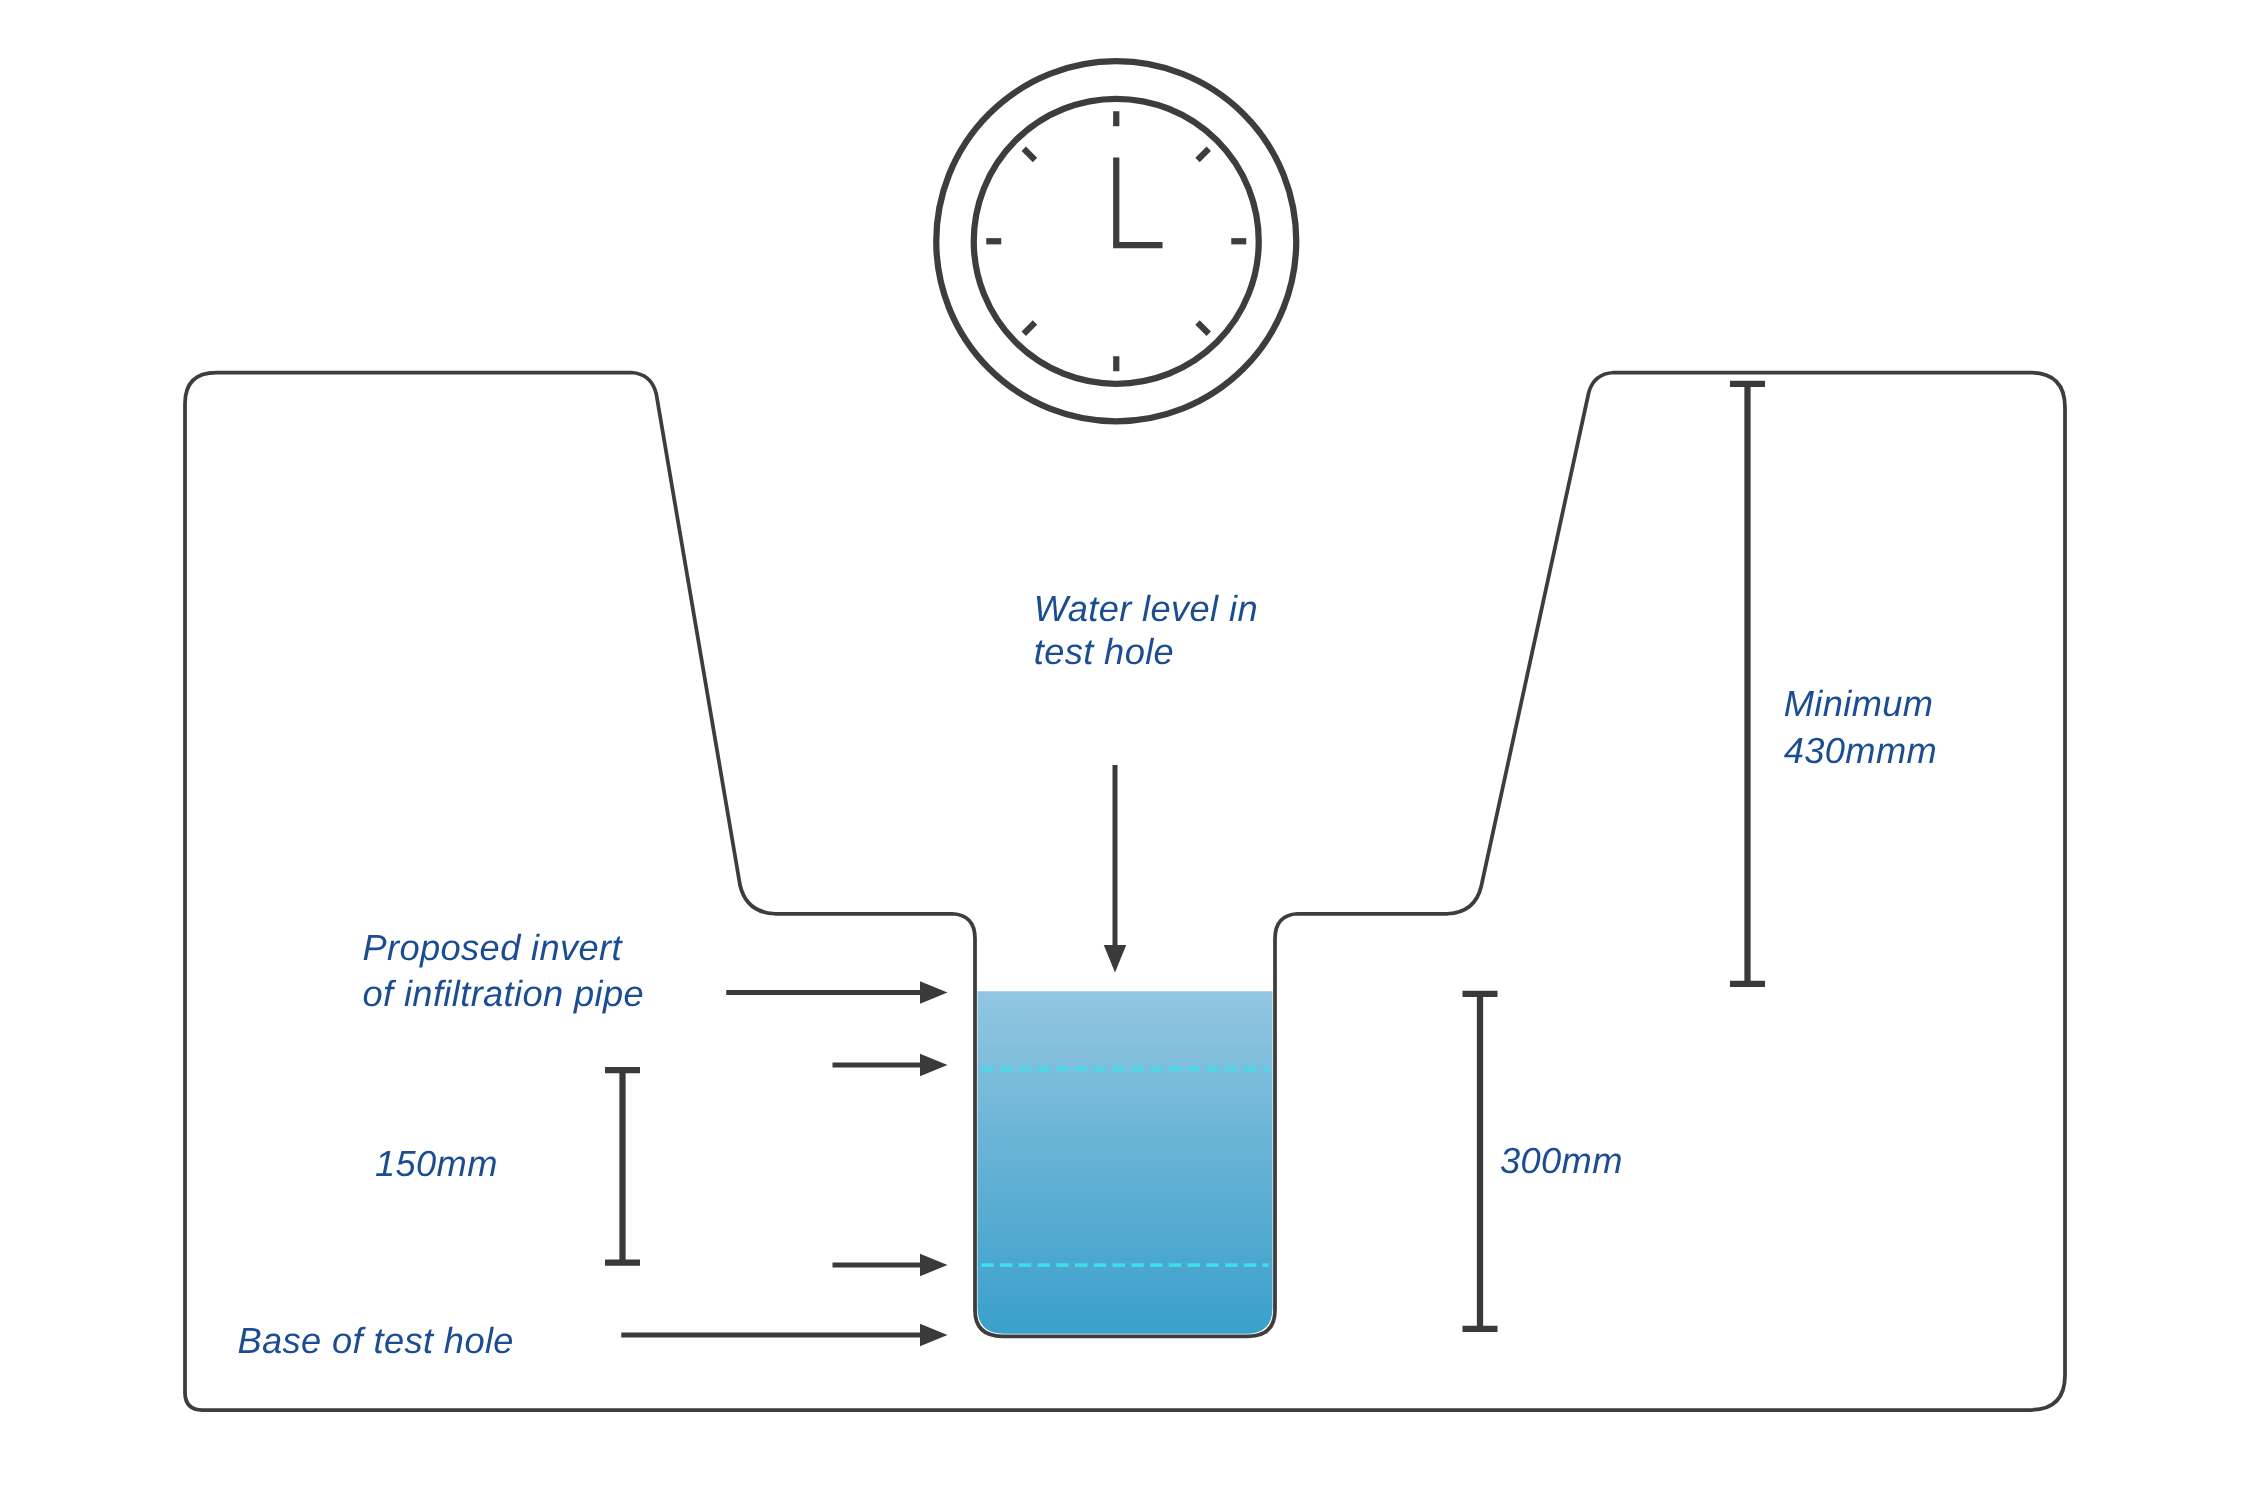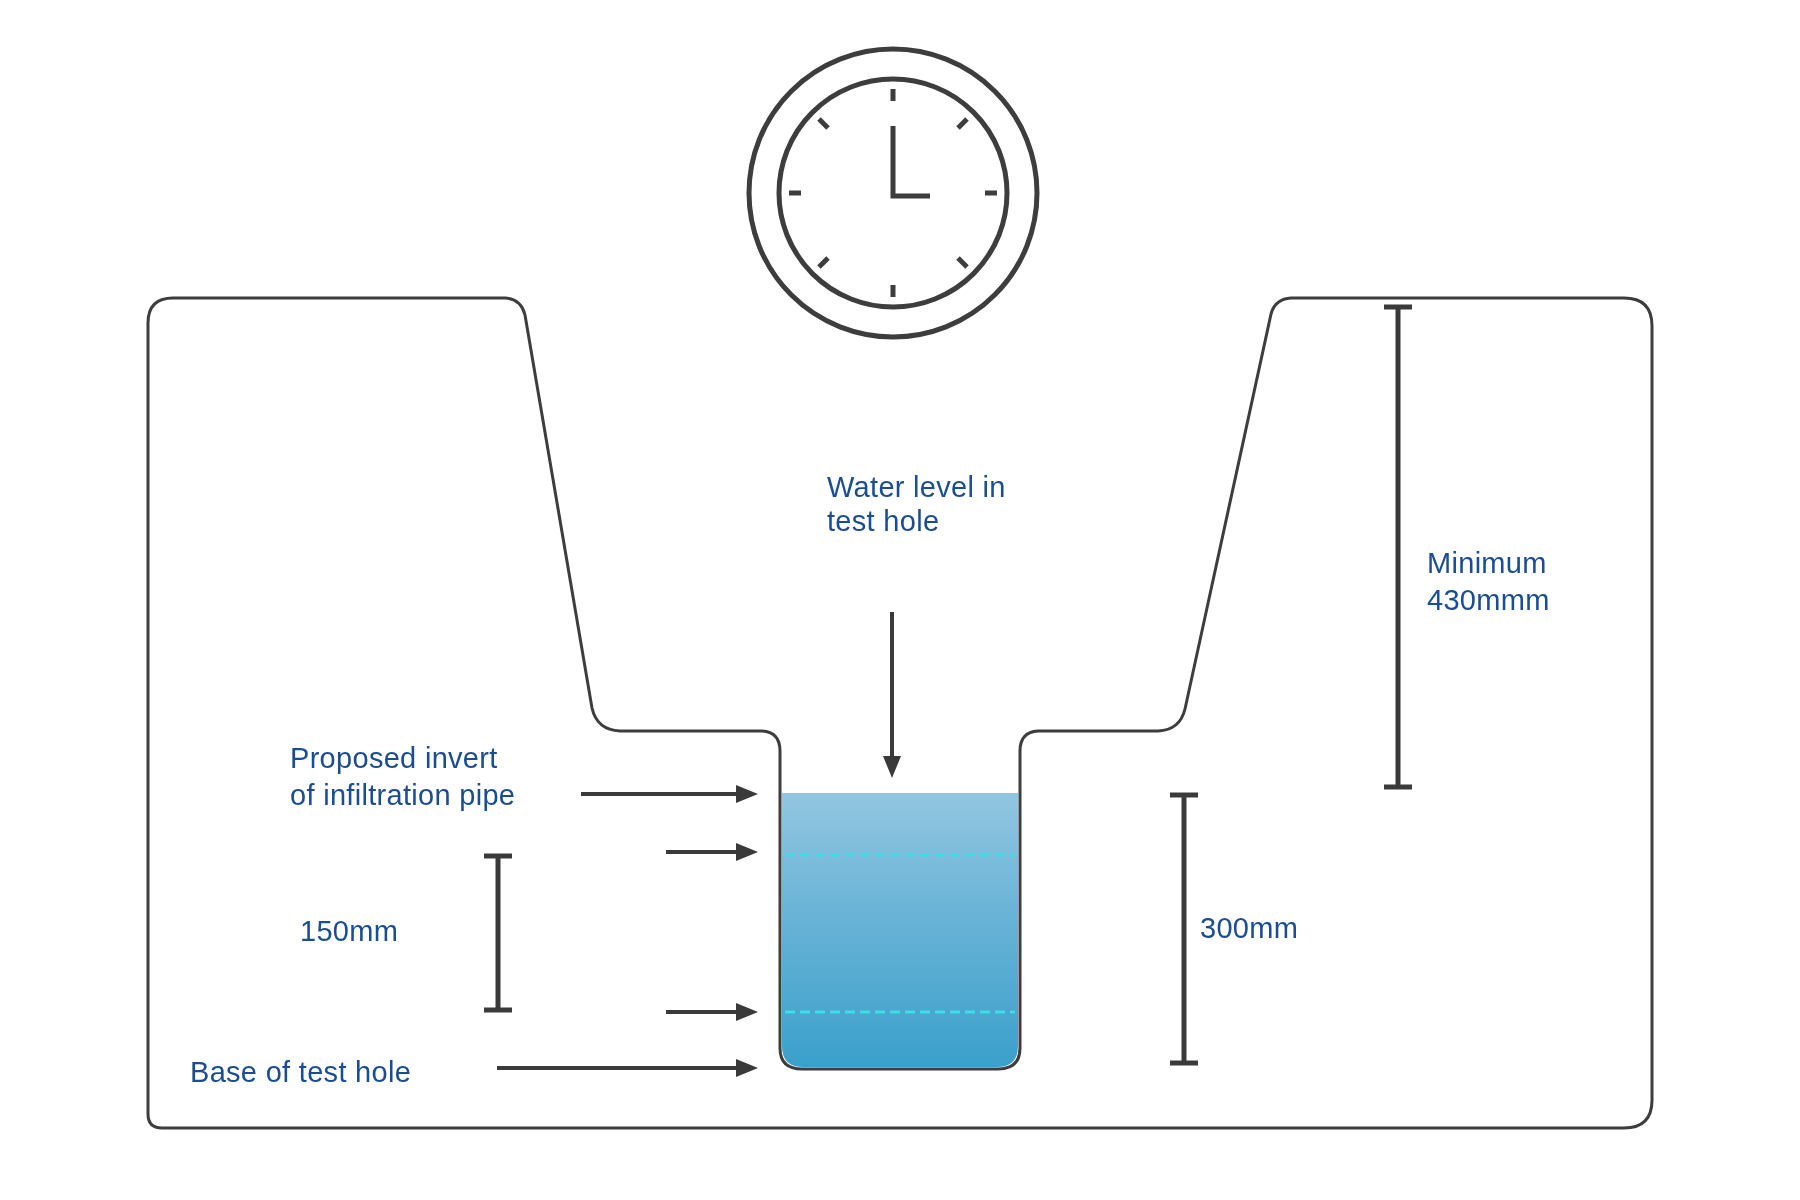--- a/index.html
+++ b/index.html
@@ -6,20 +6,21 @@
     margin: 0;
     padding: 0;
     background: #ffffff;
   }
   .stage {
     position: relative;
     width: 1800px;
     height: 1200px;
     background: var(--background, #fff);
     overflow: hidden;
+    font-style: italic;
   }
   svg.diagram {
     position: absolute;
     inset: 0;
     width: 1800px;
     height: 1200px;
   }
   .label {
     font-family: "Liberation Sans", sans-serif;
     font-size: 29px;

